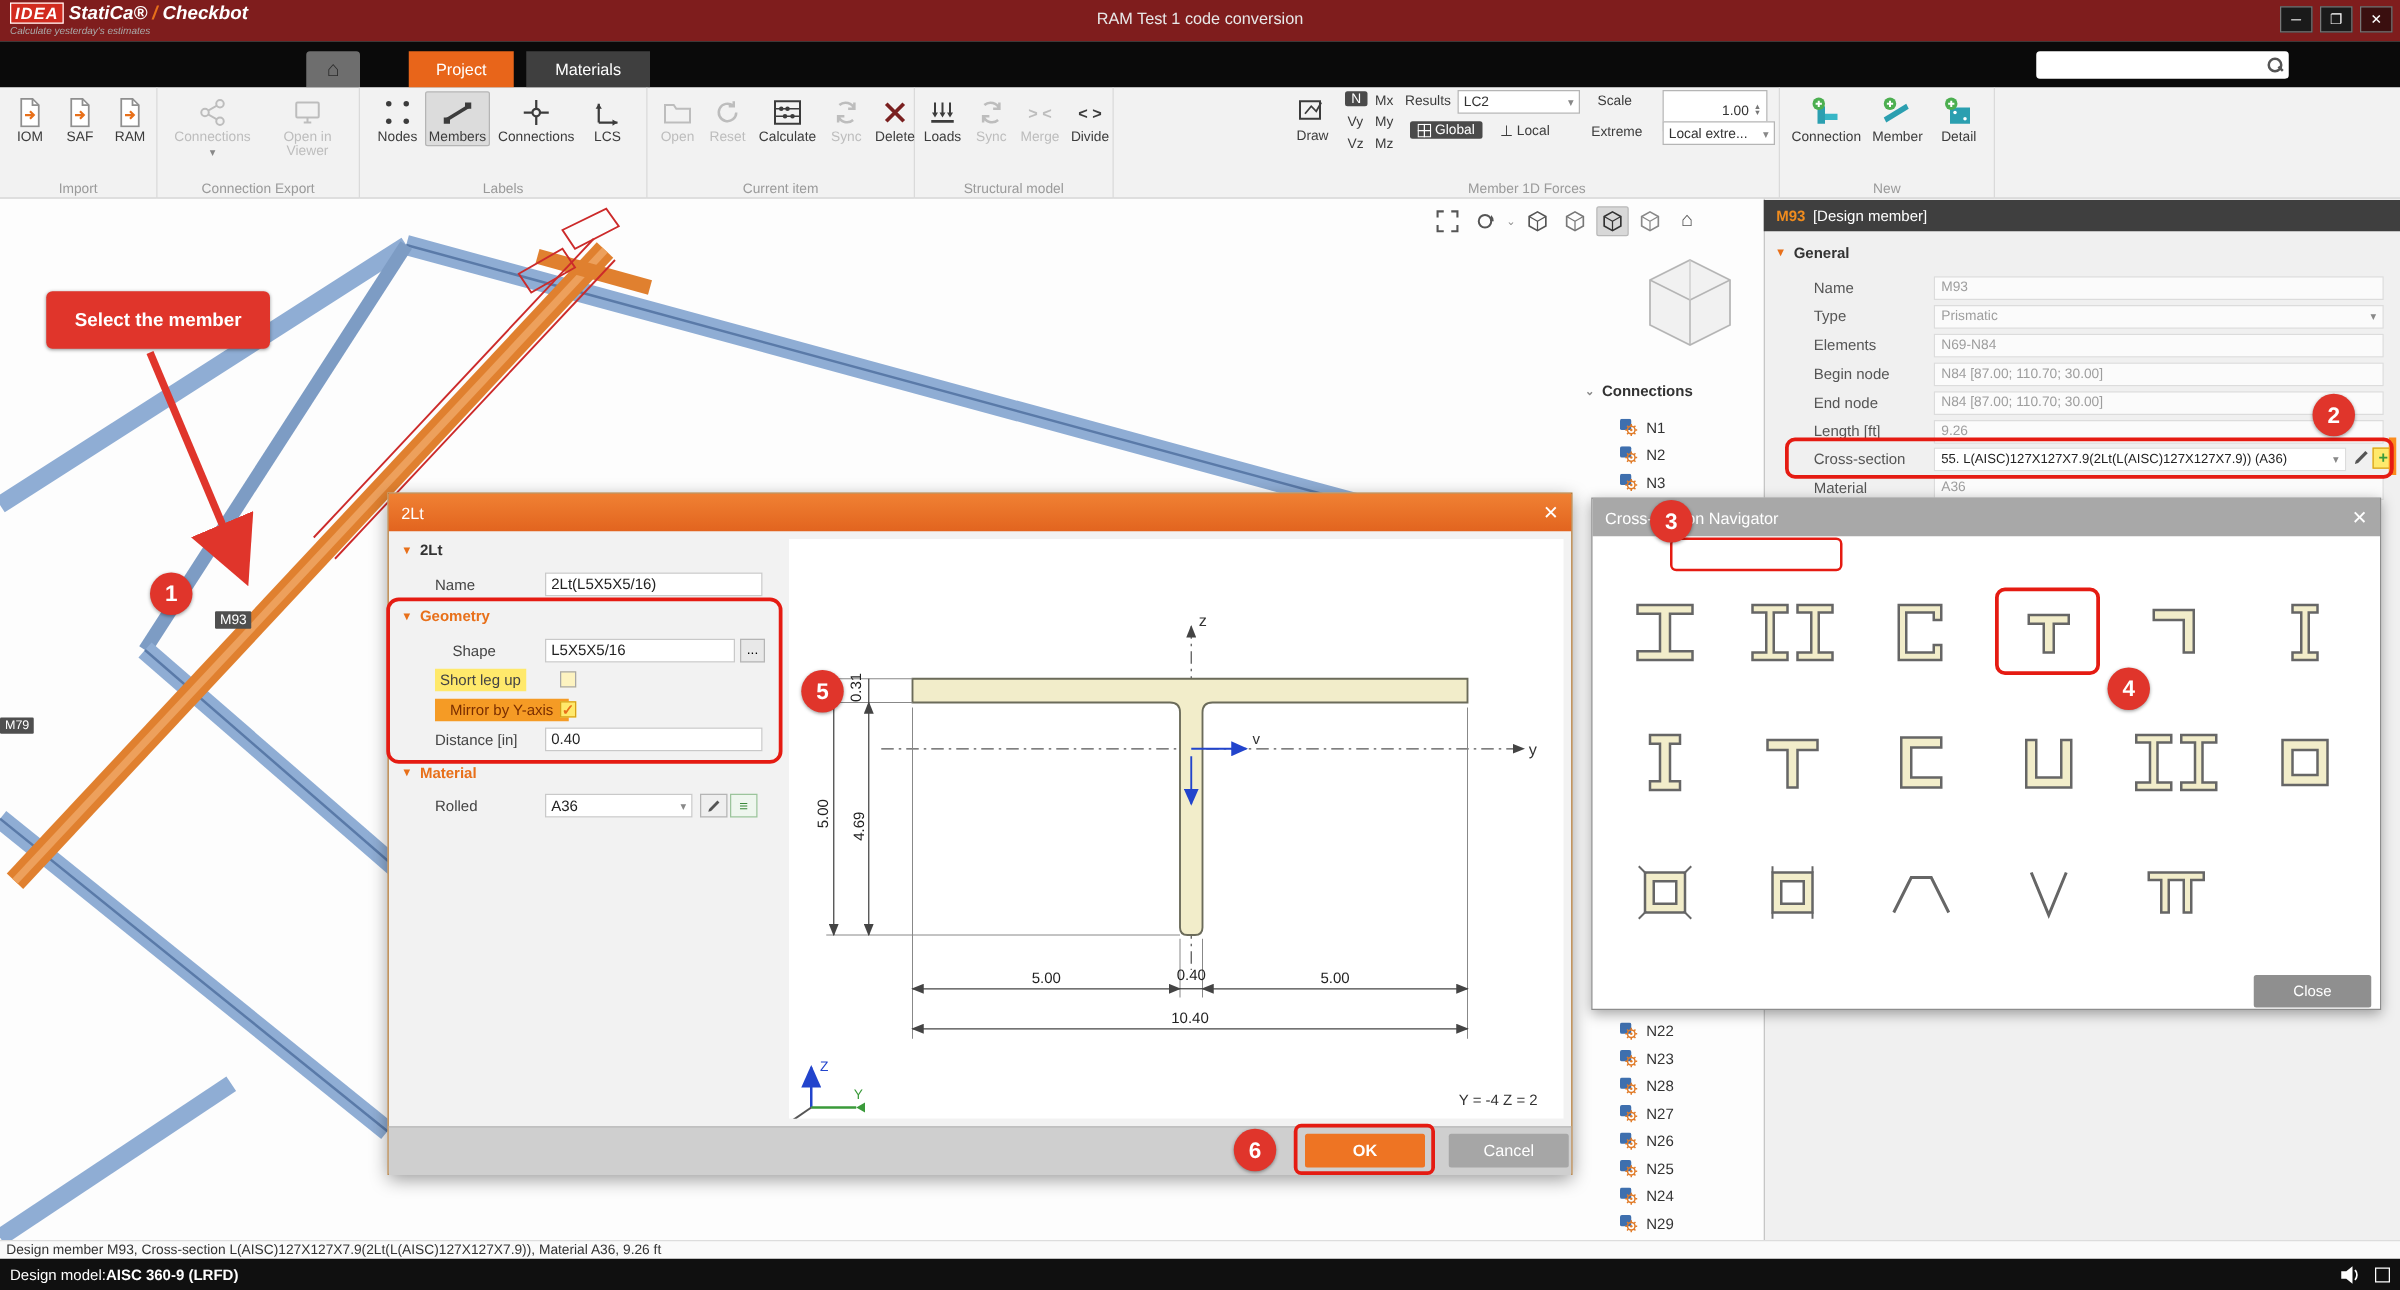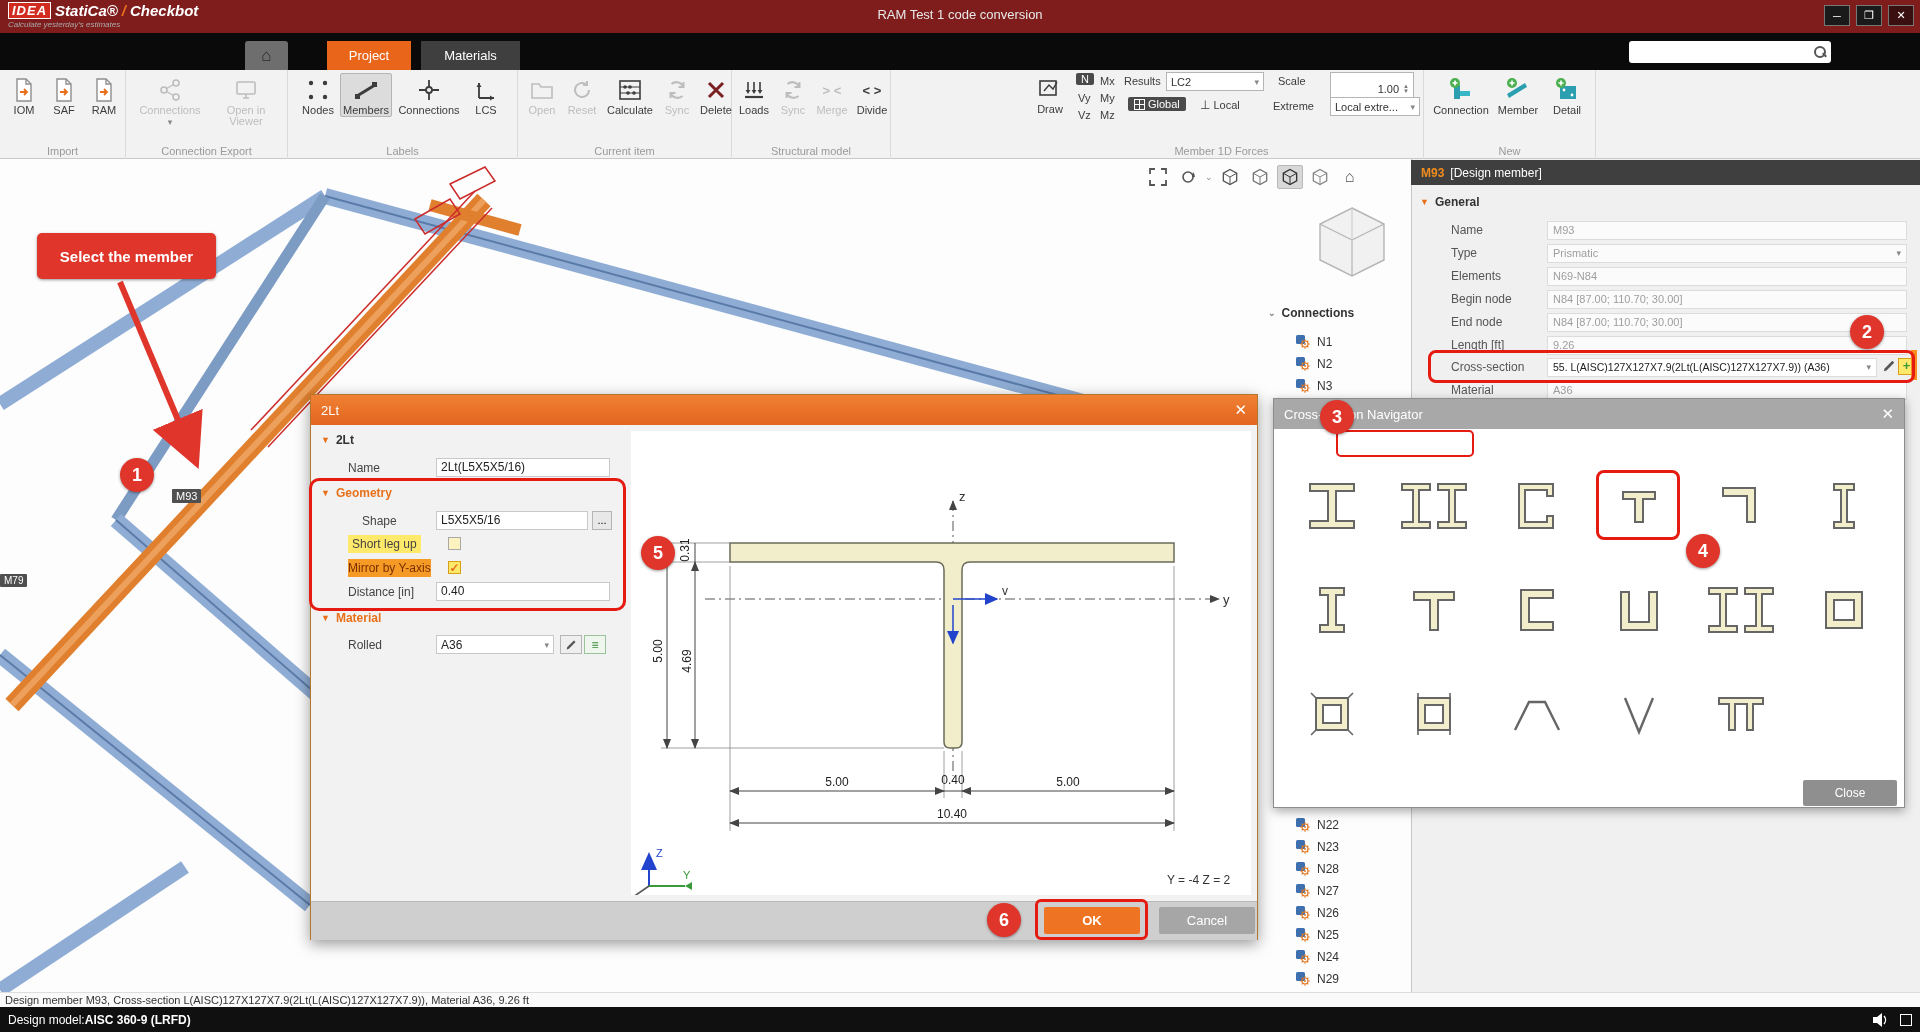--- a/index.html
+++ b/index.html
@@ -768,21 +768,21 @@
       <span class="tri">▼</span>
       <span>Geometry</span>
     </div>
     <span class="flabel" style="left:51px;top:117px">Shape</span>
     <div class="inp abs" style="left:125px;top:116px;width:152px">L5X5X5/16</div>
     <div class="abs" style="left:281px;top:116px;width:20px;height:19px;background:#e8e8e8;border:1px solid #b5b5b5;text-align:center;font-size:11px;line-height:17px;cursor:pointer">...</div>
 
     <span class="flabel" style="left:37px;top:140px;background:#ffe96b;padding:0 4px">Short leg up</span>
     <span class="cb" style="left:137px;top:142px;background:#fdf3c0"></span>
 
-    <span class="flabel" style="left:37px;top:164px;background:#f59b25;color:#7a2e00;padding:0 0">Mirror by Y-axis</span>
+    <span class="flabel" style="left:37px;top:164px;background:#f59b25;color:#7a2e00;padding:0 12px">Mirror by Y-axis</span>
     <span class="cb" style="left:137px;top:166px;background:#ffe96b;border-color:#d8a018;color:#e8701a;font-weight:bold;font-size:12px;line-height:12px;text-align:center">✓</span>
 
     <span class="flabel" style="left:37px;top:188px">Distance [in]</span>
     <div class="inp abs" style="left:125px;top:187px;width:174px">0.40</div>
 
     <div class="sechead" style="left:10px;top:216px;color:#e8701a">
       <span class="tri">▼</span>
       <span>Material</span>
     </div>
     <span class="flabel" style="left:37px;top:241px">Rolled</span>

